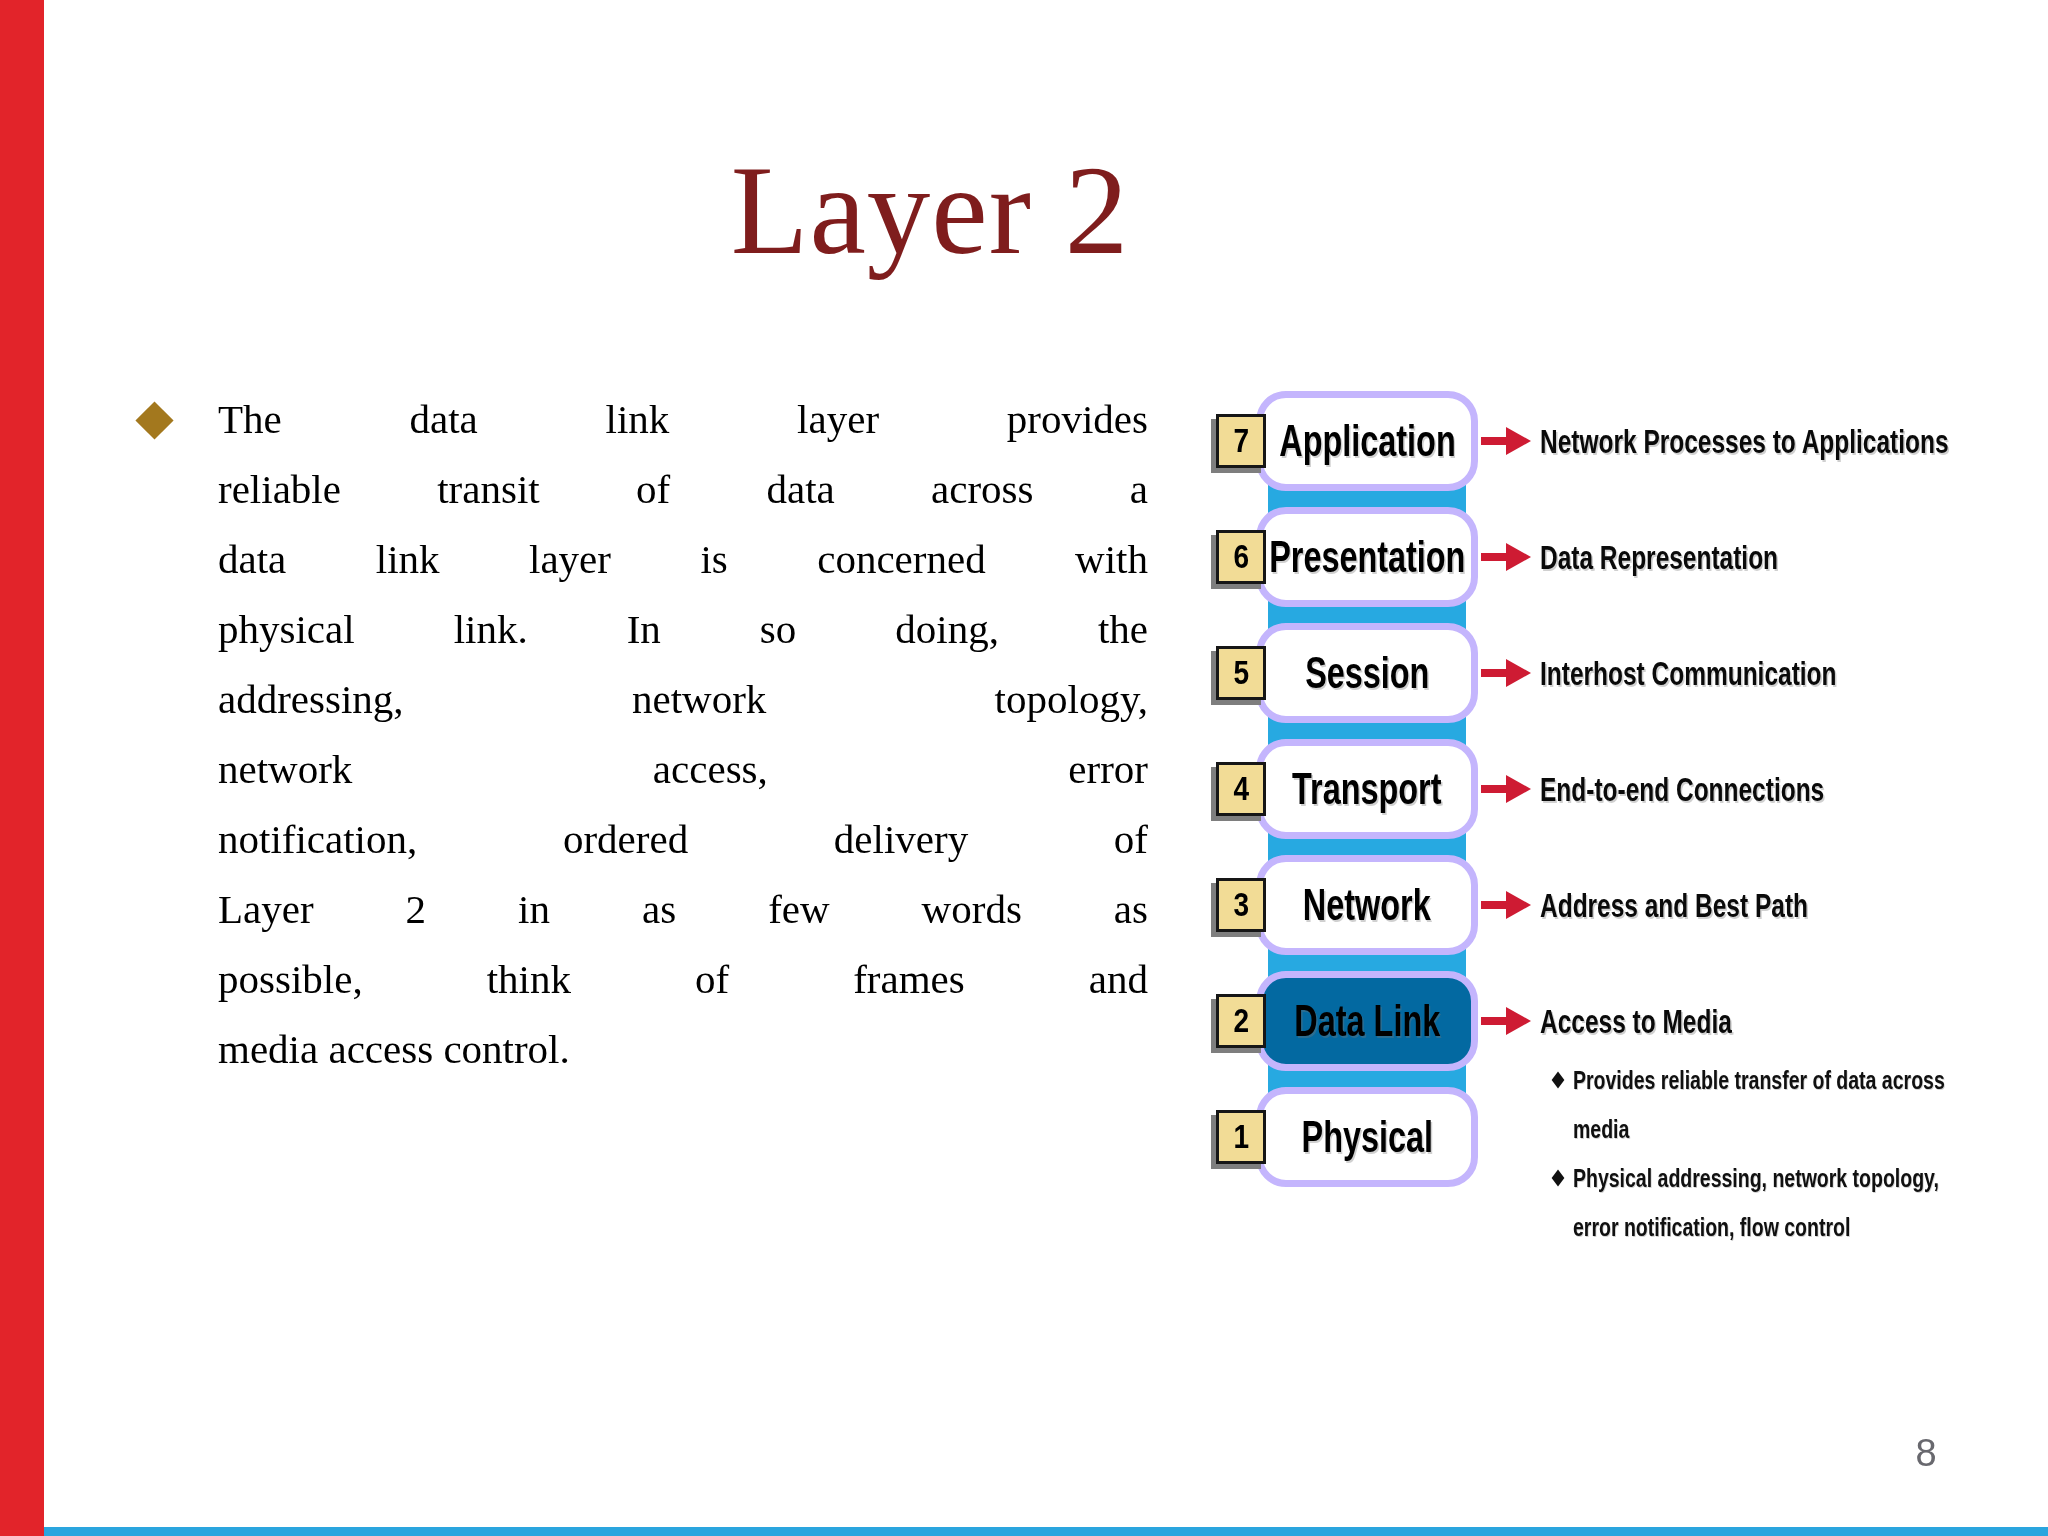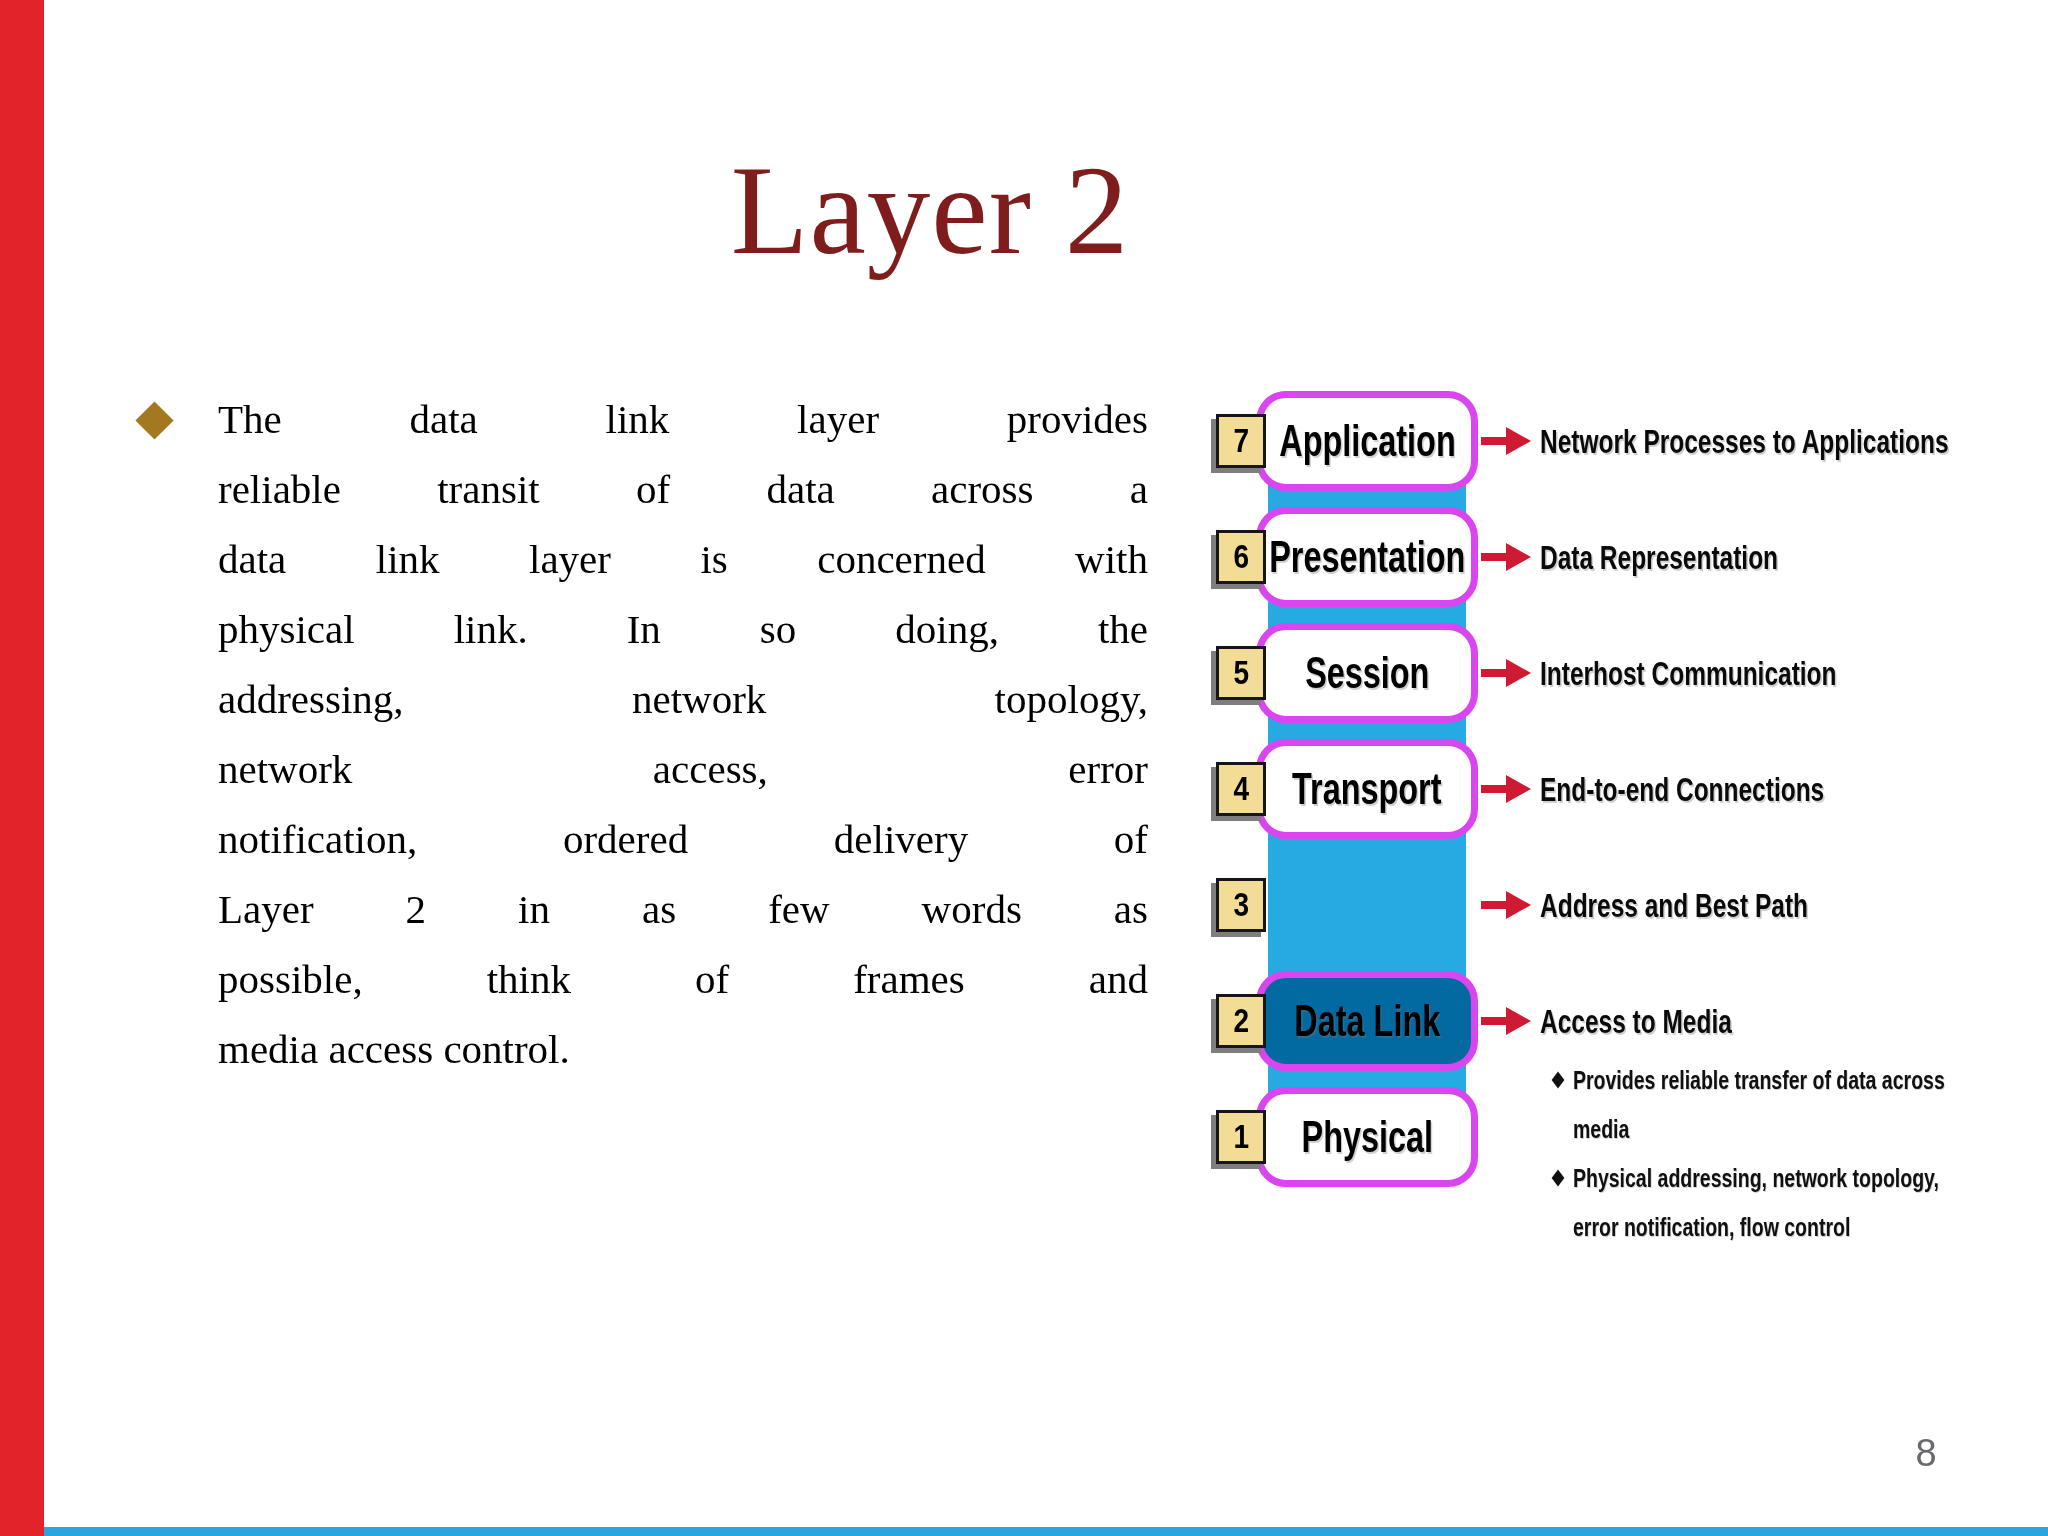--- a/index.html
+++ b/index.html
@@ -13,21 +13,21 @@
          font-size:127px;line-height:1;color:#7f1d1d;letter-spacing:1px;}
   
   .diamond{position:absolute;left:141px;top:407px;width:27px;height:27px;background:#A3781E;
            transform:rotate(45deg);}
   .body-text{position:absolute;left:218px;top:384px;width:930px;font-size:41px;line-height:70px;color:#000;}
   .bline{text-align:justify;text-align-last:justify;white-space:normal;}
   .bline.last{text-align-last:left;}
   
   .spine{position:absolute;left:1268px;top:395px;width:198px;height:792px;background:#27A9E1;border-radius:40px;}
   .lbox{position:absolute;left:1256px;width:222px;height:100px;box-sizing:border-box;
-        background:#fff;border:7px solid #d946ef;border-radius:30px;
+        background:#fff;border:7px solid #c4b5fd;border-radius:30px;
         display:flex;align-items:center;justify-content:center;}
   .lbox.hl{background:#0369a1;}
   .lbl{font-family:"Liberation Sans","DejaVu Sans",sans-serif;font-weight:bold;font-size:45px;color:#000;
        transform:scaleX(.72);transform-origin:center center;white-space:nowrap;
        text-shadow:2px 2px 0 rgba(120,120,120,.35);}
   .sq{position:absolute;left:1216px;width:50px;height:54px;box-sizing:border-box;background:#F2DC96;
       border:3px solid #161616;box-shadow:-5px 5px 0 #7e7e7e;
       display:flex;align-items:center;justify-content:center;}
   .sq span{font-family:"Liberation Sans","DejaVu Sans",sans-serif;font-weight:bold;font-size:33px;color:#000;
            transform:scaleX(.85);}
@@ -113,20 +113,23 @@
     <span class="lbl">Transport</span>
   </div>
   <div class="sq" style="top:762px">
     <span>4</span>
   </div>
   <svg class="arrow" style="top:772px" viewBox="0 0 50 34">
     <polygon points="0,13 25,13 25,3 50,17 25,31 25,21 0,21" fill="#CE1B33"></polygon>
   </svg>
   <div class="alabel" style="top:768px">End-to-end Connections</div>
 
+  <div class="lbox" style="top:855px">
+    <span class="lbl">Network</span>
+  </div>
   <div class="sq" style="top:878px">
     <span>3</span>
   </div>
   <svg class="arrow" style="top:888px" viewBox="0 0 50 34">
     <polygon points="0,13 25,13 25,3 50,17 25,31 25,21 0,21" fill="#CE1B33"></polygon>
   </svg>
   <div class="alabel" style="top:884px">Address and Best Path</div>
 
   <div class="lbox hl" style="top:971px">
     <span class="lbl">Data Link</span>

